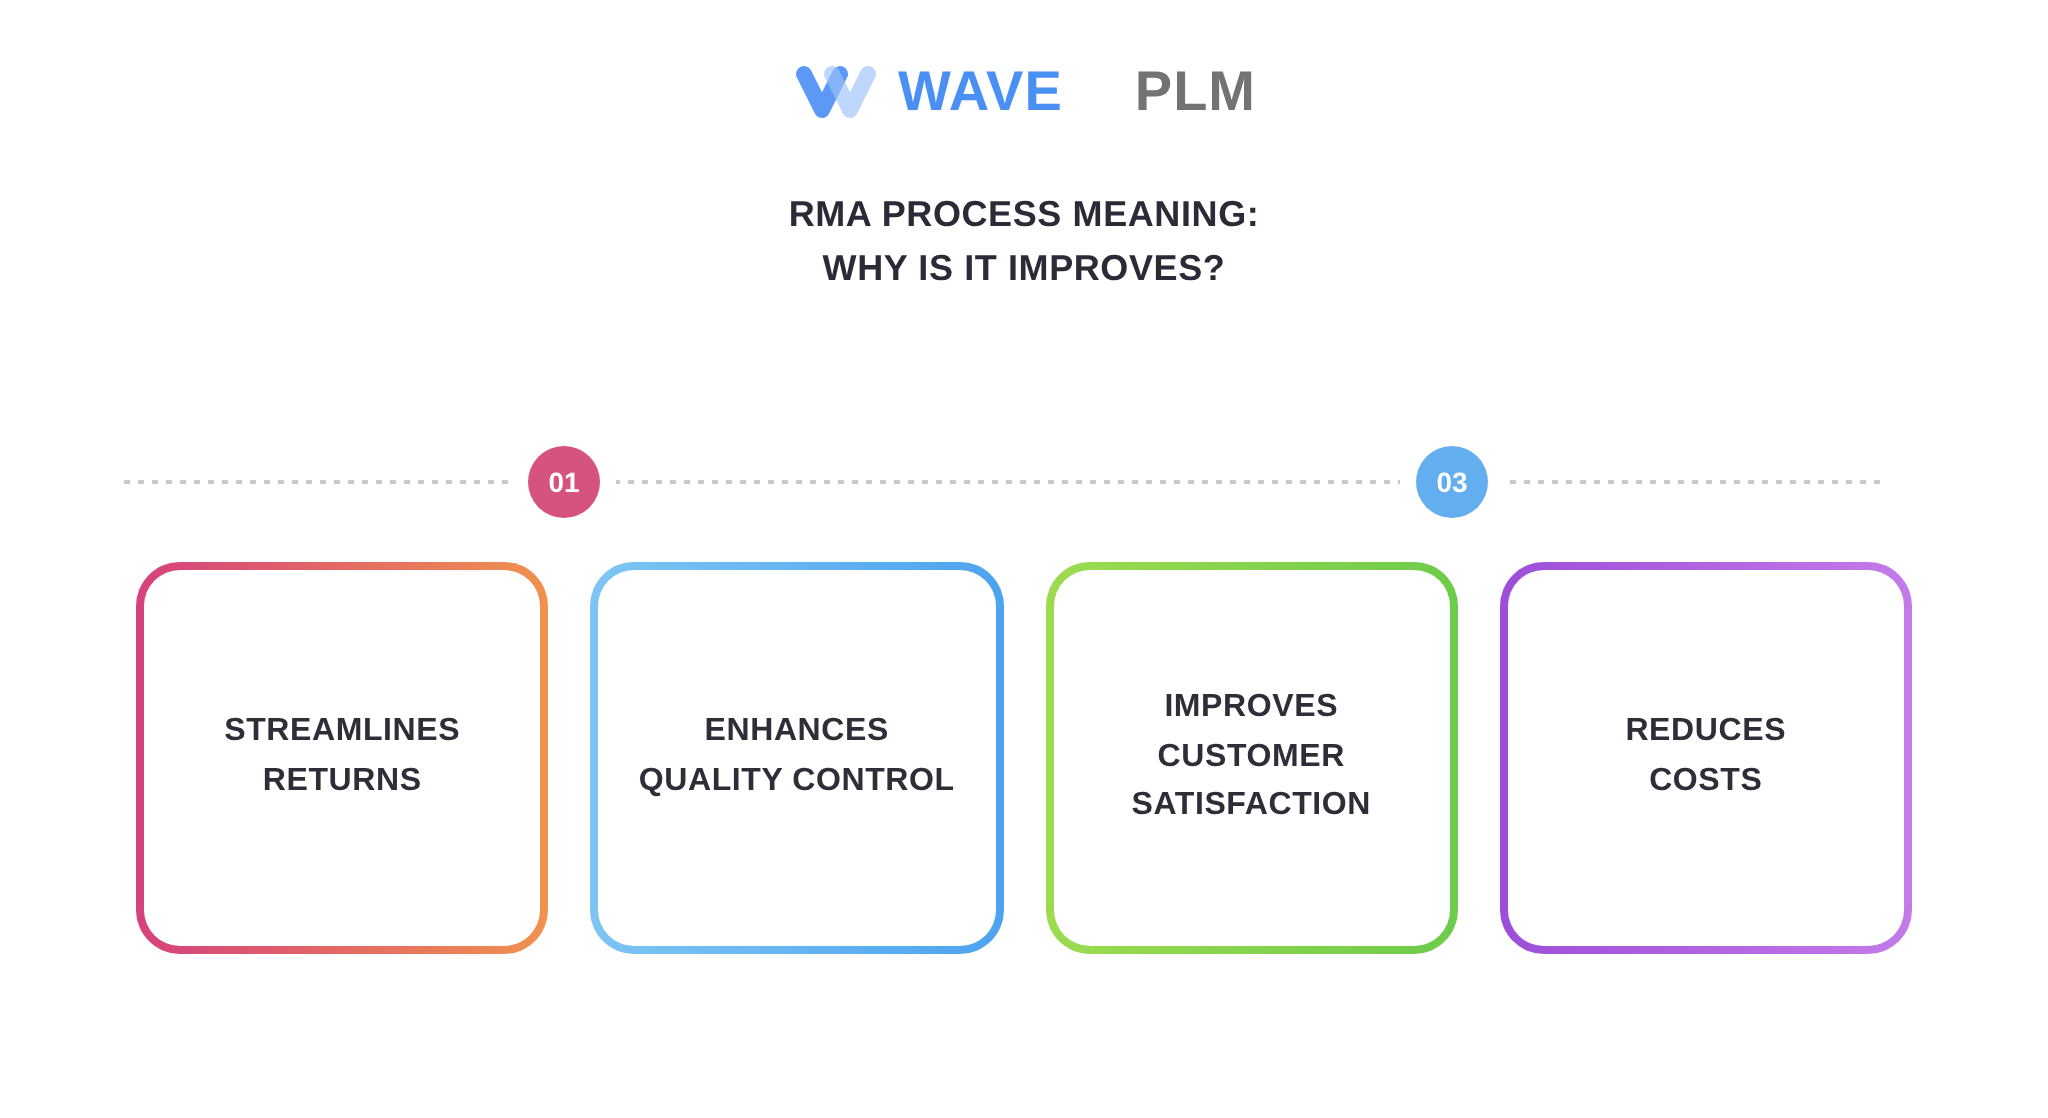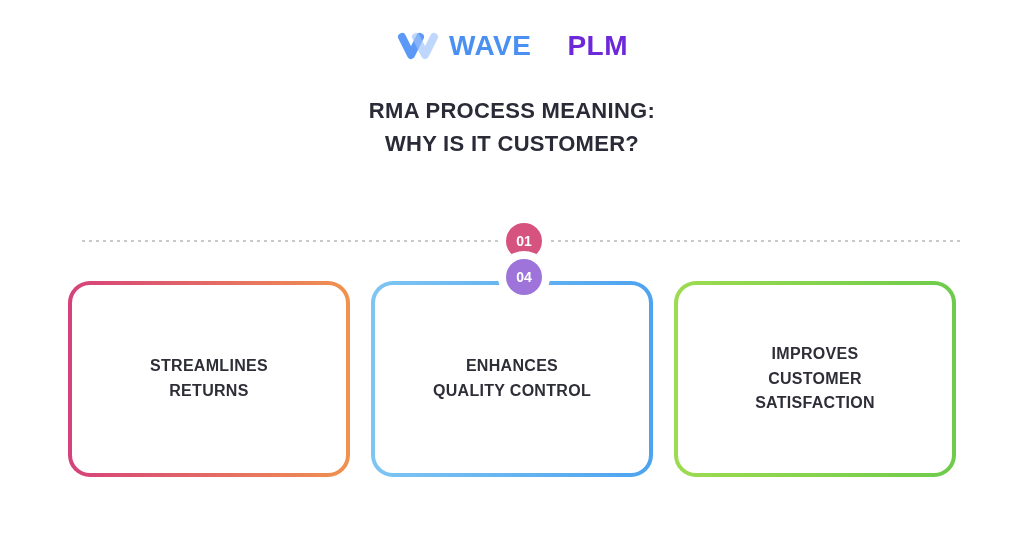--- a/index.html
+++ b/index.html
@@ -37,35 +37,34 @@
   .logo-plm  { color: #23232e; }
 
   
   .title {
     position: absolute;
     top: 94px;
     left: 0;
     width: 100%;
     text-align: center;
     color: #2b2b38;
-    font-size: 22px;
+    font-size: 18px;
     font-weight: 700;
     line-height: 1.5;
     letter-spacing: 0.3px;
   }
 
   
   .timeline {
     position: absolute;
     top: 223px;
-    left: 80px;
+    left: 60px;
     width: 888px;
     height: 36px;
     display: flex;
-    flex-direction: column;
   }
   .timeline-line {
     position: absolute;
     top: 50%;
     left: 2px;
     right: 8px;
     height: 2px;
     margin-top: -1px;
     background: repeating-linear-gradient(90deg,
       #c9c9c9 0px, #c9c9c9 3px,
@@ -128,48 +127,52 @@
 
   <div class="logo">
     <span style="display:flex;">
       <svg width="44" height="32" viewBox="0 0 44 32">
         <path d="M6 7 L15 25 L24 7" fill="none" stroke="#4a8ef5" stroke-width="8" stroke-linecap="round" stroke-linejoin="round" opacity="0.9"></path>
         <path d="M20 7 L29 25 L38 7" fill="none" stroke="#9cc2fa" stroke-width="8" stroke-linecap="round" stroke-linejoin="round" opacity="0.65"></path>
       </svg>
     </span>
     <span class="logo-text">
       <span class="logo-wave" style="color: rgb(74, 144, 242);">WAVE</span>
-      <span class="logo-plm" style="color: #6d28d9; margin-left: 36px;">PLM</span>
+      <span class="logo-plm" style="color: #737373; margin-left: 36px;">PLM</span>
     </span>
   </div>
 
   <div class="title" style="color: rgb(43, 43, 56);">
     <div>RMA PROCESS MEANING:</div>
-    <div>WHY IS IT CUSTOMER?</div>
+    <div>WHY IS IT IMPROVES?</div>
   </div>
 
   <div class="timeline">
     <div class="timeline-line"></div>
     <div class="timeline-col">
       <div class="circle" style="background: rgb(215, 83, 127);">01</div>
     </div>
     <div class="timeline-col">
-      <div class="circle" style="background: rgb(158, 116, 219);">04</div>
+      <div class="circle" style="background: rgb(98, 174, 239);">03</div>
     </div>
   </div>
 
   <div class="cards">
     <div class="card" style="background: linear-gradient(rgb(255, 255, 255), rgb(255, 255, 255)) padding-box padding-box, linear-gradient(90deg, rgb(214, 65, 124), rgb(240, 146, 78)) border-box border-box;">
       <div class="card-label">STREAMLINES
 RETURNS</div>
     </div>
     <div class="card" style="background: linear-gradient(rgb(255, 255, 255), rgb(255, 255, 255)) padding-box padding-box, linear-gradient(90deg, rgb(126, 197, 243), rgb(77, 163, 239)) border-box border-box;">
       <div class="card-label">ENHANCES
 QUALITY CONTROL</div>
     </div>
     <div class="card" style="background: linear-gradient(rgb(255, 255, 255), rgb(255, 255, 255)) padding-box padding-box, linear-gradient(90deg, rgb(157, 219, 80), rgb(110, 203, 75)) border-box border-box;">
       <div class="card-label">IMPROVES
 CUSTOMER
 SATISFACTION</div>
     </div>
+    <div class="card" style="background: linear-gradient(rgb(255, 255, 255), rgb(255, 255, 255)) padding-box padding-box, linear-gradient(90deg, rgb(156, 78, 217), rgb(196, 123, 233)) border-box border-box;">
+      <div class="card-label">REDUCES
+COSTS</div>
+    </div>
   </div>
 
 </div>
 
 </body></html>

